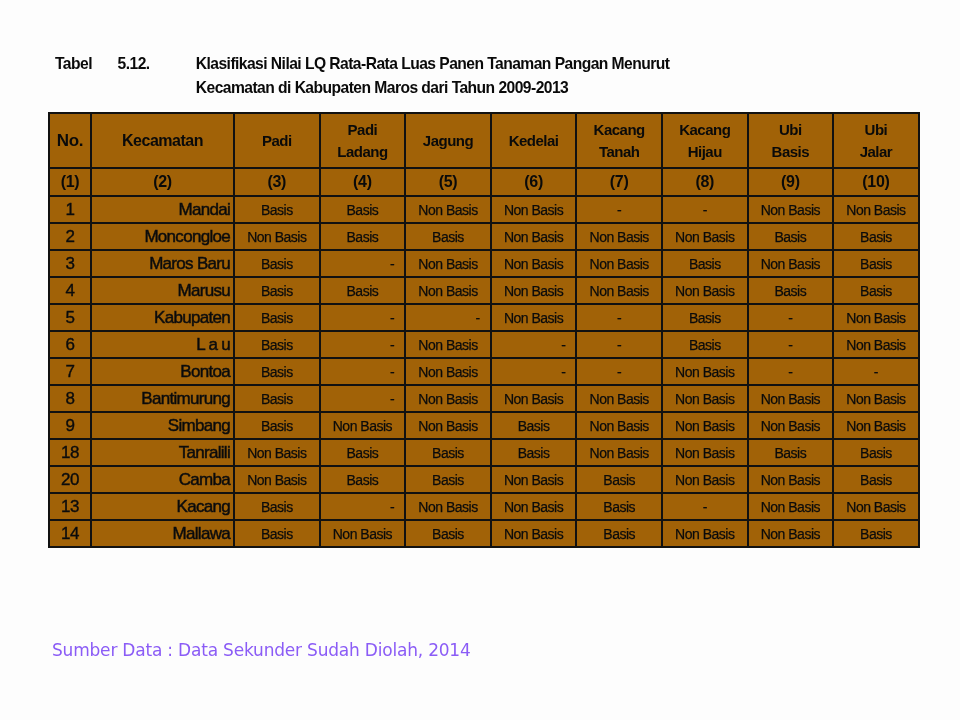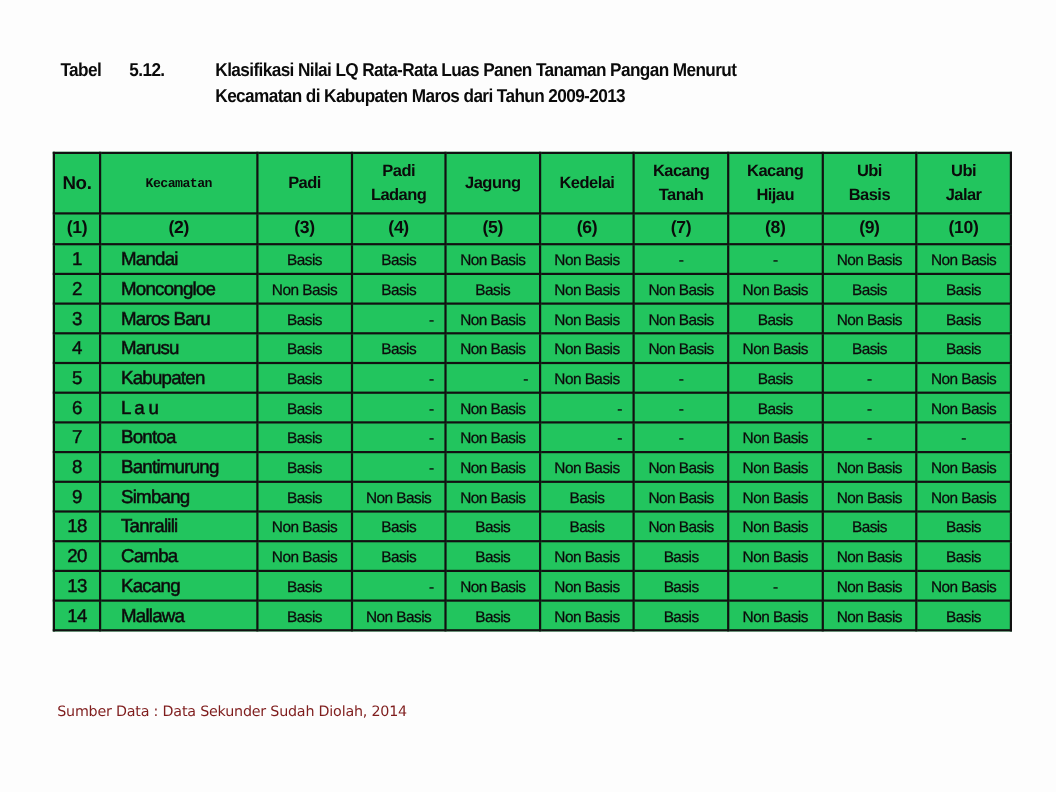--- a/index.html
+++ b/index.html
@@ -31,25 +31,25 @@
       display: flex;
       white-space: nowrap;
     }
     .title-label { width: 68px; }
     .title-number { width: 85px; }
     .title-indent { width: 153px; }
 
     table.lq {
       position: absolute;
       left: 48px;
-      top: 138px;
+      top: 112px;
       border-collapse: collapse;
       table-layout: fixed;
       width: 870px;
-      background: #22c55e;
+      background: #a16207;
     }
     table.lq td, table.lq th {
       border: 2px solid #111;
       padding: 0 3px;
       text-align: center;
       vertical-align: middle;
       overflow: hidden;
       white-space: nowrap;
     }
     table.lq col.c-no { width: 42px; }
@@ -58,59 +58,59 @@
 
     tr.hdr1 th {
       height: 53px;
       font-size: 15px;
       font-weight: bold;
       line-height: 22px;
       letter-spacing: -0.5px;
       white-space: normal;
     }
     tr.hdr1 th.h-no { font-size: 17px; letter-spacing: -0.3px; }
-    tr.hdr1 th.h-kec { font-size: 12px; font-family: Liberation Mono, monospace; }
+    tr.hdr1 th.h-kec { font-size: 16px; }
     tr.hdr2 th {
       height: 26px;
       font-size: 16px;
       font-weight: bold;
       letter-spacing: -0.3px;
     }
     tr.row td {
       height: 25px;
       font-size: 14px;
       letter-spacing: -0.5px;
     }
     tr.row td.no {
       font-size: 17px;
       font-weight: normal;
       -webkit-text-stroke: 0.4px #111;
     }
     tr.row td.kec {
-      text-align: left;
+      text-align: right;
       padding-left: 18px;
       font-size: 17px;
       letter-spacing: -0.7px;
       -webkit-text-stroke: 0.5px #111;
     }
     tr.row td.val {
       -webkit-text-stroke: 0.25px #111;
     }
     tr.row td.dash-right {
       text-align: right;
       padding-right: 10px;
     }
     .source {
       position: absolute;
       left: 52px;
       top: 640px;
       font-family: "DejaVu Sans", sans-serif;
-      font-size: 13px;
+      font-size: 17px;
       letter-spacing: -0.2px;
-      color: #7f1d1d;
+      color: #8b5cf6;
     }
   </style>
 </head>
 <body>
 
 <div class="title-block">
   <div class="title-row">
     <span class="title-label">Tabel</span>
     <span class="title-number">5.12.</span>
     <span>Klasifikasi Nilai LQ Rata-Rata Luas  Panen Tanaman Pangan Menurut</span>

